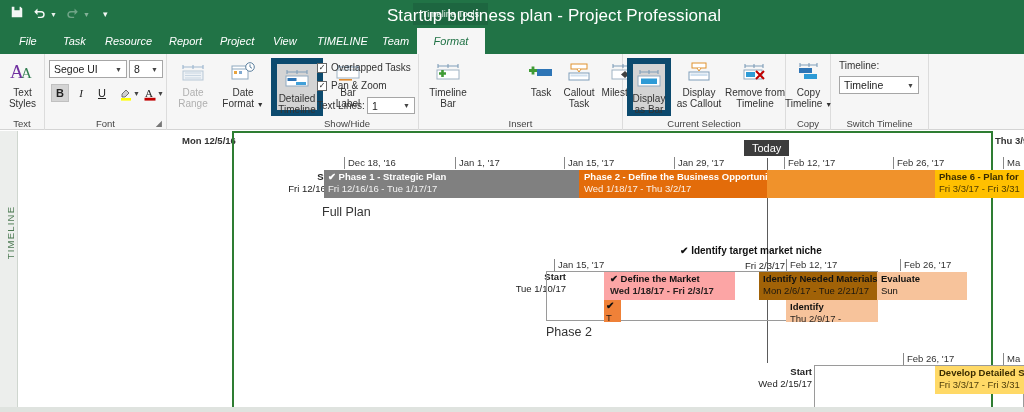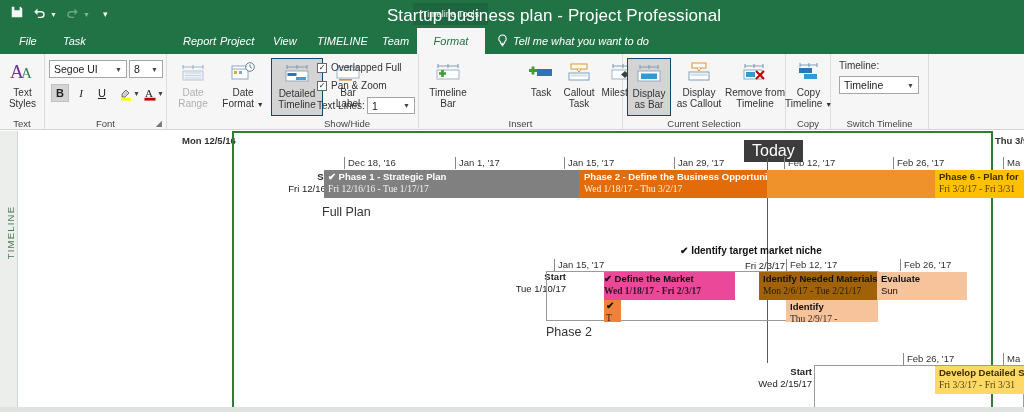--- a/index.html
+++ b/index.html
@@ -65,21 +65,21 @@
   }
   .dlg-launch { position:absolute; right:4px; bottom:2px; font-size:8px; color:#777; cursor:pointer; }
 
   .bigbtn {
     position:absolute; display:flex; flex-direction:column;
     align-items:center; justify-content:flex-start;
     cursor:pointer; text-align:center; line-height:11px;
     font-size:10px; color:#333; padding-top:3px;
   }
   .bigbtn.disabled { color:#b0b0b0; }
-  .bigbtn.sel { background:#d4d4d4; border:1px solid #0c4a6e; }
+  .bigbtn.sel { background:#d4d4d4; border:6px solid #0c4a6e; }
   .bigbtn .lbl { white-space:nowrap; }
 
   .ico { width:26px; height:24px; position:relative; margin-bottom:2px; }
 
   
   .fontname, .fontsize, .combo {
     position:absolute; background:#fff; border:1px solid #a6a6a6;
     font-size:10.5px; display:flex; align-items:center;
     padding:0 4px; color:#222;
   }
@@ -133,37 +133,37 @@
     position:absolute; font-size:9.5px; color:#333; white-space:nowrap;
     padding-left:3px; border-left:1px solid #888; height:12px; line-height:11px;
   }
 
   
   .bar {
     position:absolute; overflow:hidden; cursor:pointer;
     font-size:9.5px; line-height:12px; padding:1px 4px;
   }
   .bar .b1 { font-weight:bold; white-space:nowrap; }
-  .bar .b2 { white-space:nowrap; opacity:.9;font-family:Liberation Serif, serif; }
+  .bar .b2 { white-space:nowrap; opacity:.9; }
 
   .rowbox {
     position:absolute; border:1px solid #9a9a9a; background:transparent;
   }
   .rowlabel {
     position:absolute; font-size:12.5px; color:#333;
   }
   .endlabel {
     position:absolute; font-size:9.5px; color:#222; text-align:right;
     font-weight:bold; line-height:12px; white-space:nowrap;
   }
   .endlabel span { display:block; font-weight:normal; }
 
   .today-line { position:absolute; width:1px; background:#5b5b5b; }
   .today-chip {
-    position:absolute; background:#3c3c3c; color:#fff; font-size:16px;
+    position:absolute; background:#3c3c3c; color:#fff; font-size:11px;
     padding:2px 8px; white-space:nowrap;
   }
 
   .callout {
     position:absolute; font-size:10px; color:#111; white-space:nowrap; font-weight:bold;
   }
   .callout-sub {
     position:absolute; font-size:9.5px; color:#222; white-space:nowrap;
   }
   .hscroll {
@@ -196,35 +196,27 @@
     <span class="qat-caret" style="opacity:.45">▼</span>
     <span class="qat-btn" style="font-size:9px;margin-left:4px;">▾</span>
   </div>
   <div class="ctx-tab-label">Timeline Tools</div>
   <div class="doc-title">Startup business plan  -  Project Professional</div>
 </div>
 
 <div class="tabstrip">
   <div class="tab" style="left:8px">File</div>
   <div class="tab" style="left:52px">Task</div>
-  <div class="tab" style="left:172px">Report</div>
+  <div class="tab" style="left:94px">Resource</div>
+  <div class="tab" style="left:158px">Report</div>
   <div class="tab" style="left:209px">Project</div>
   <div class="tab" style="left:262px">View</div>
   <div class="tab" style="left:306px">TIMELINE</div>
   <div class="tab" style="left:371px">Team</div>
   <div class="tab active" style="left:417px;width:68px;padding:0">Format</div>
-  <div class="tellme">
-    <span class="bulb">
-      <svg width="11" height="13" viewBox="0 0 12 14">
-          <path fill="none" stroke="#fff" stroke-width="1.1" d="M6 1a4 4 0 0 0-2.3 7.3V10h4.6V8.3A4 4 0 0 0 6 1z"></path>
-          <path stroke="#fff" stroke-width="1.1" d="M4.4 11.4h3.2M5 12.8h2"></path>
-        </svg>
-    </span>
-    <span>Tell me what you want to do</span>
-  </div>
 </div>
 
 <div class="ribbon">
 
   <div class="grp" style="left:0px;width:45px">
     <div class="bigbtn" style="left:2px;top:4px;width:41px;height:58px">
       <span class="ico">
         <svg width="26" height="22" viewBox="0 0 26 22">
           <text x="0" y="17" font-family="Liberation Serif, serif" font-size="19" fill="#7030a0">A</text>
           <text x="11" y="17" font-family="Liberation Serif, serif" font-size="15" fill="#2f7d4f">A</text>
@@ -311,21 +303,21 @@
           <rect x="2" y="9" width="22" height="8" fill="#fff" stroke="#9fb3c4"></rect>
           <rect x="4" y="18" width="13" height="1.6" fill="#e08a2e"></rect>
         </svg>
       </span>
       <span class="lbl">Bar</span>
       <span class="lbl">Label</span>
     </div>
 
     <div class="chk" style="left:150px;top:8px">
       <span class="chkbox">✓</span>
-      <span>Overlapped Full</span>
+      <span>Overlapped Tasks</span>
     </div>
     <div class="chk" style="left:150px;top:26px">
       <span class="chkbox">✓</span>
       <span>Pan &amp; Zoom</span>
     </div>
     <span class="txtlines-lbl" style="left:150px;top:46px">Text Lines:</span>
     <div class="combo" style="left:200px;top:43px;width:48px;height:17px">
       <span>1</span>
       <span class="combo-caret">▼</span>
     </div>
@@ -497,21 +489,21 @@
       <span style="font-weight:bold">Finish</span>
       <span>Tue 2/28/17</span>
     </div>
 
     <div class="tick" style="left:535px;top:128px">Jan 15, '17</div>
     <div class="tick" style="left:767px;top:128px">Feb 12, '17</div>
     <div class="tick" style="left:881px;top:128px">Feb 26, '17</div>
 
     <div class="rowbox" style="left:527px;top:140px;width:332px;height:50px"></div>
 
-    <div class="bar" style="left:585px;top:141px;width:131px;height:28px;background:#ec4899;color:#111;padding-left:0">
+    <div class="bar" style="left:585px;top:141px;width:131px;height:28px;background:#fca5a5;color:#111;padding-left:6px">
       <div class="b1">✔ Define the Market</div>
       <div class="b2" style="font-weight:bold">Wed 1/18/17 - Fri 2/3/17</div>
     </div>
     <div class="bar" style="left:740px;top:141px;width:118px;height:28px;background:#a16207;color:#111">
       <div class="b1">Identify Needed Materials</div>
       <div class="b2">Mon 2/6/17 - Tue 2/21/17</div>
     </div>
     <div class="bar" style="left:858px;top:141px;width:1px;height:28px;background:transparent"></div>
     <div class="bar" style="left:876px;top:141px;width:0px;height:0px;overflow:hidden"></div>
 

